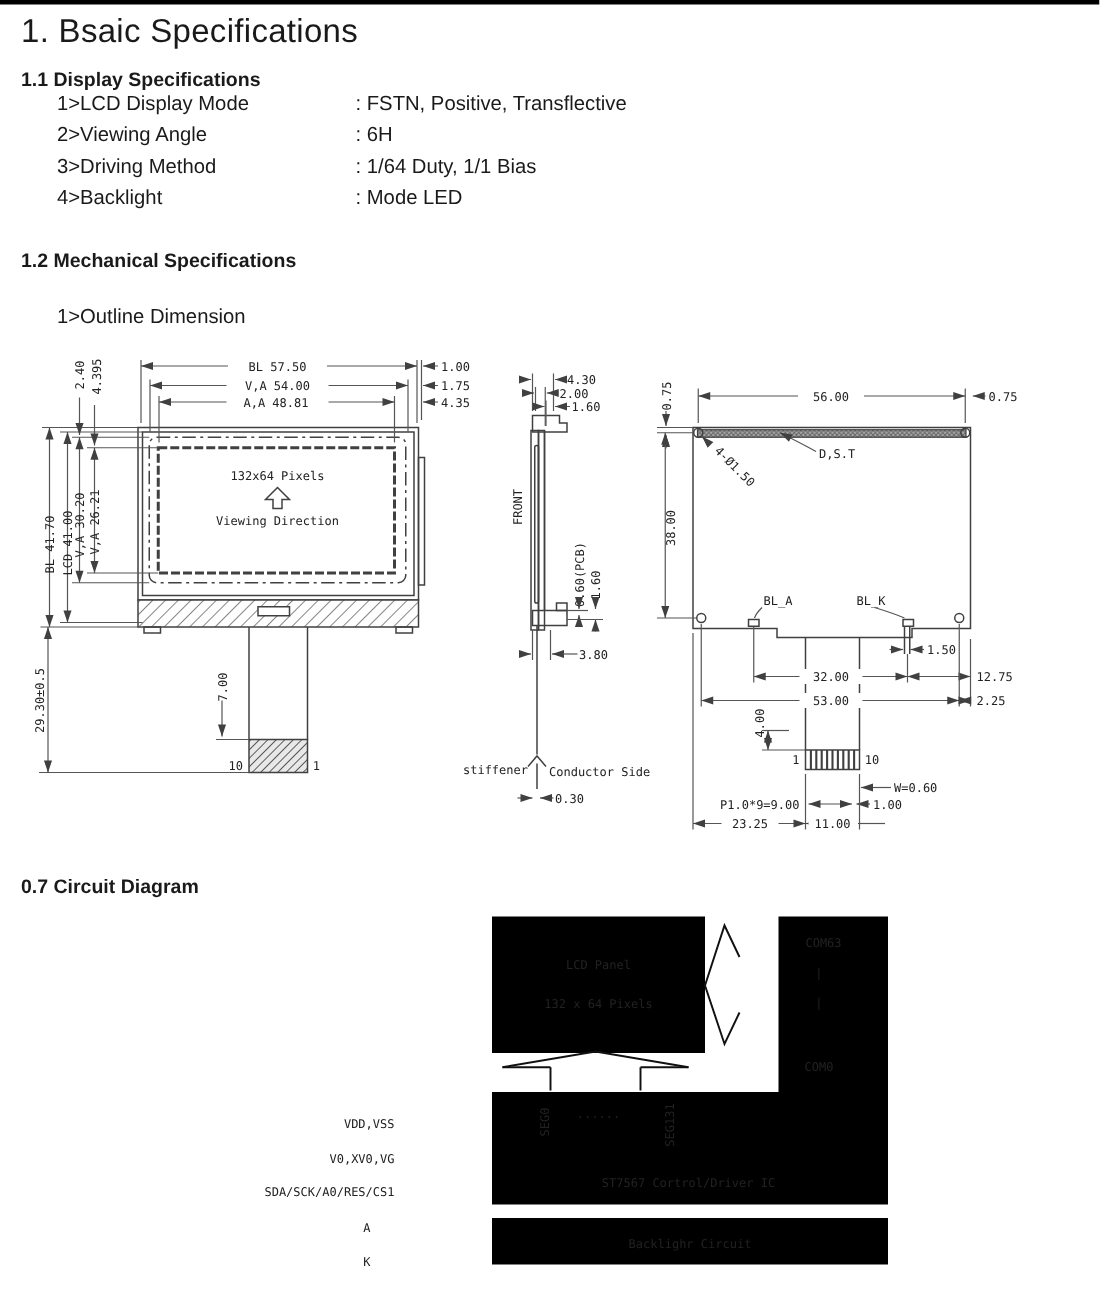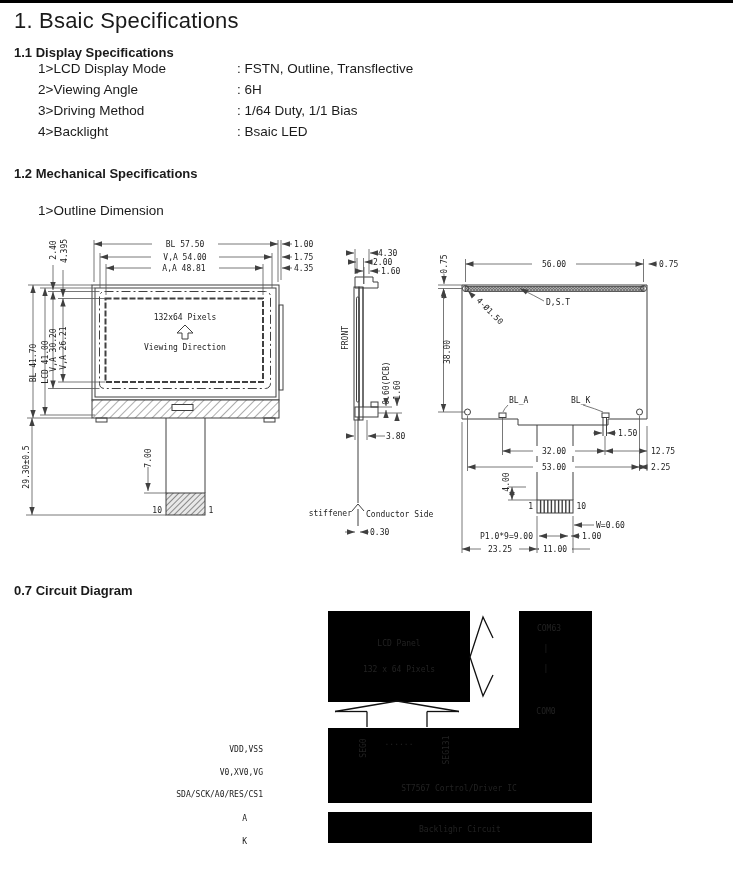--- a/index.html
+++ b/index.html
@@ -21,33 +21,33 @@
 <body>
 
 <div class="topbar"></div>
 
 <div class="h1">1. Bsaic Specifications</div>
 
 <div class="h2" style="top:45px">1.1 Display Specifications</div>
 
 <div class="spec" style="top:61px">
   <span class="lbl">1&gt;LCD Display Mode</span>
-  <span class="val">: FSTN, Outline, Transflective</span>
+  <span class="val">: FSTN, Positive, Transflective</span>
 </div>
 <div class="spec" style="top:82px">
   <span class="lbl">2&gt;Viewing Angle</span>
   <span class="val">: 6H</span>
 </div>
 <div class="spec" style="top:103px">
   <span class="lbl">3&gt;Driving Method</span>
   <span class="val">: 1/64 Duty, 1/1 Bias</span>
 </div>
 <div class="spec" style="top:124px">
   <span class="lbl">4&gt;Backlight</span>
-  <span class="val">: Bsaic LED</span>
+  <span class="val">: Mode LED</span>
 </div>
 
 <div class="h2" style="top:166px">1.2 Mechanical Specifications</div>
 <div class="spec" style="top:203px">
   <span class="lbl">1&gt;Outline Dimension</span>
 </div>
 
 <svg style="position:absolute;left:0;top:230px" width="733" height="330" viewBox="0 0 733 330">
   <defs>
     <marker id="ar" markerUnits="userSpaceOnUse" markerWidth="9" markerHeight="7" refX="8.5" refY="3.5" orient="auto-start-reverse">

